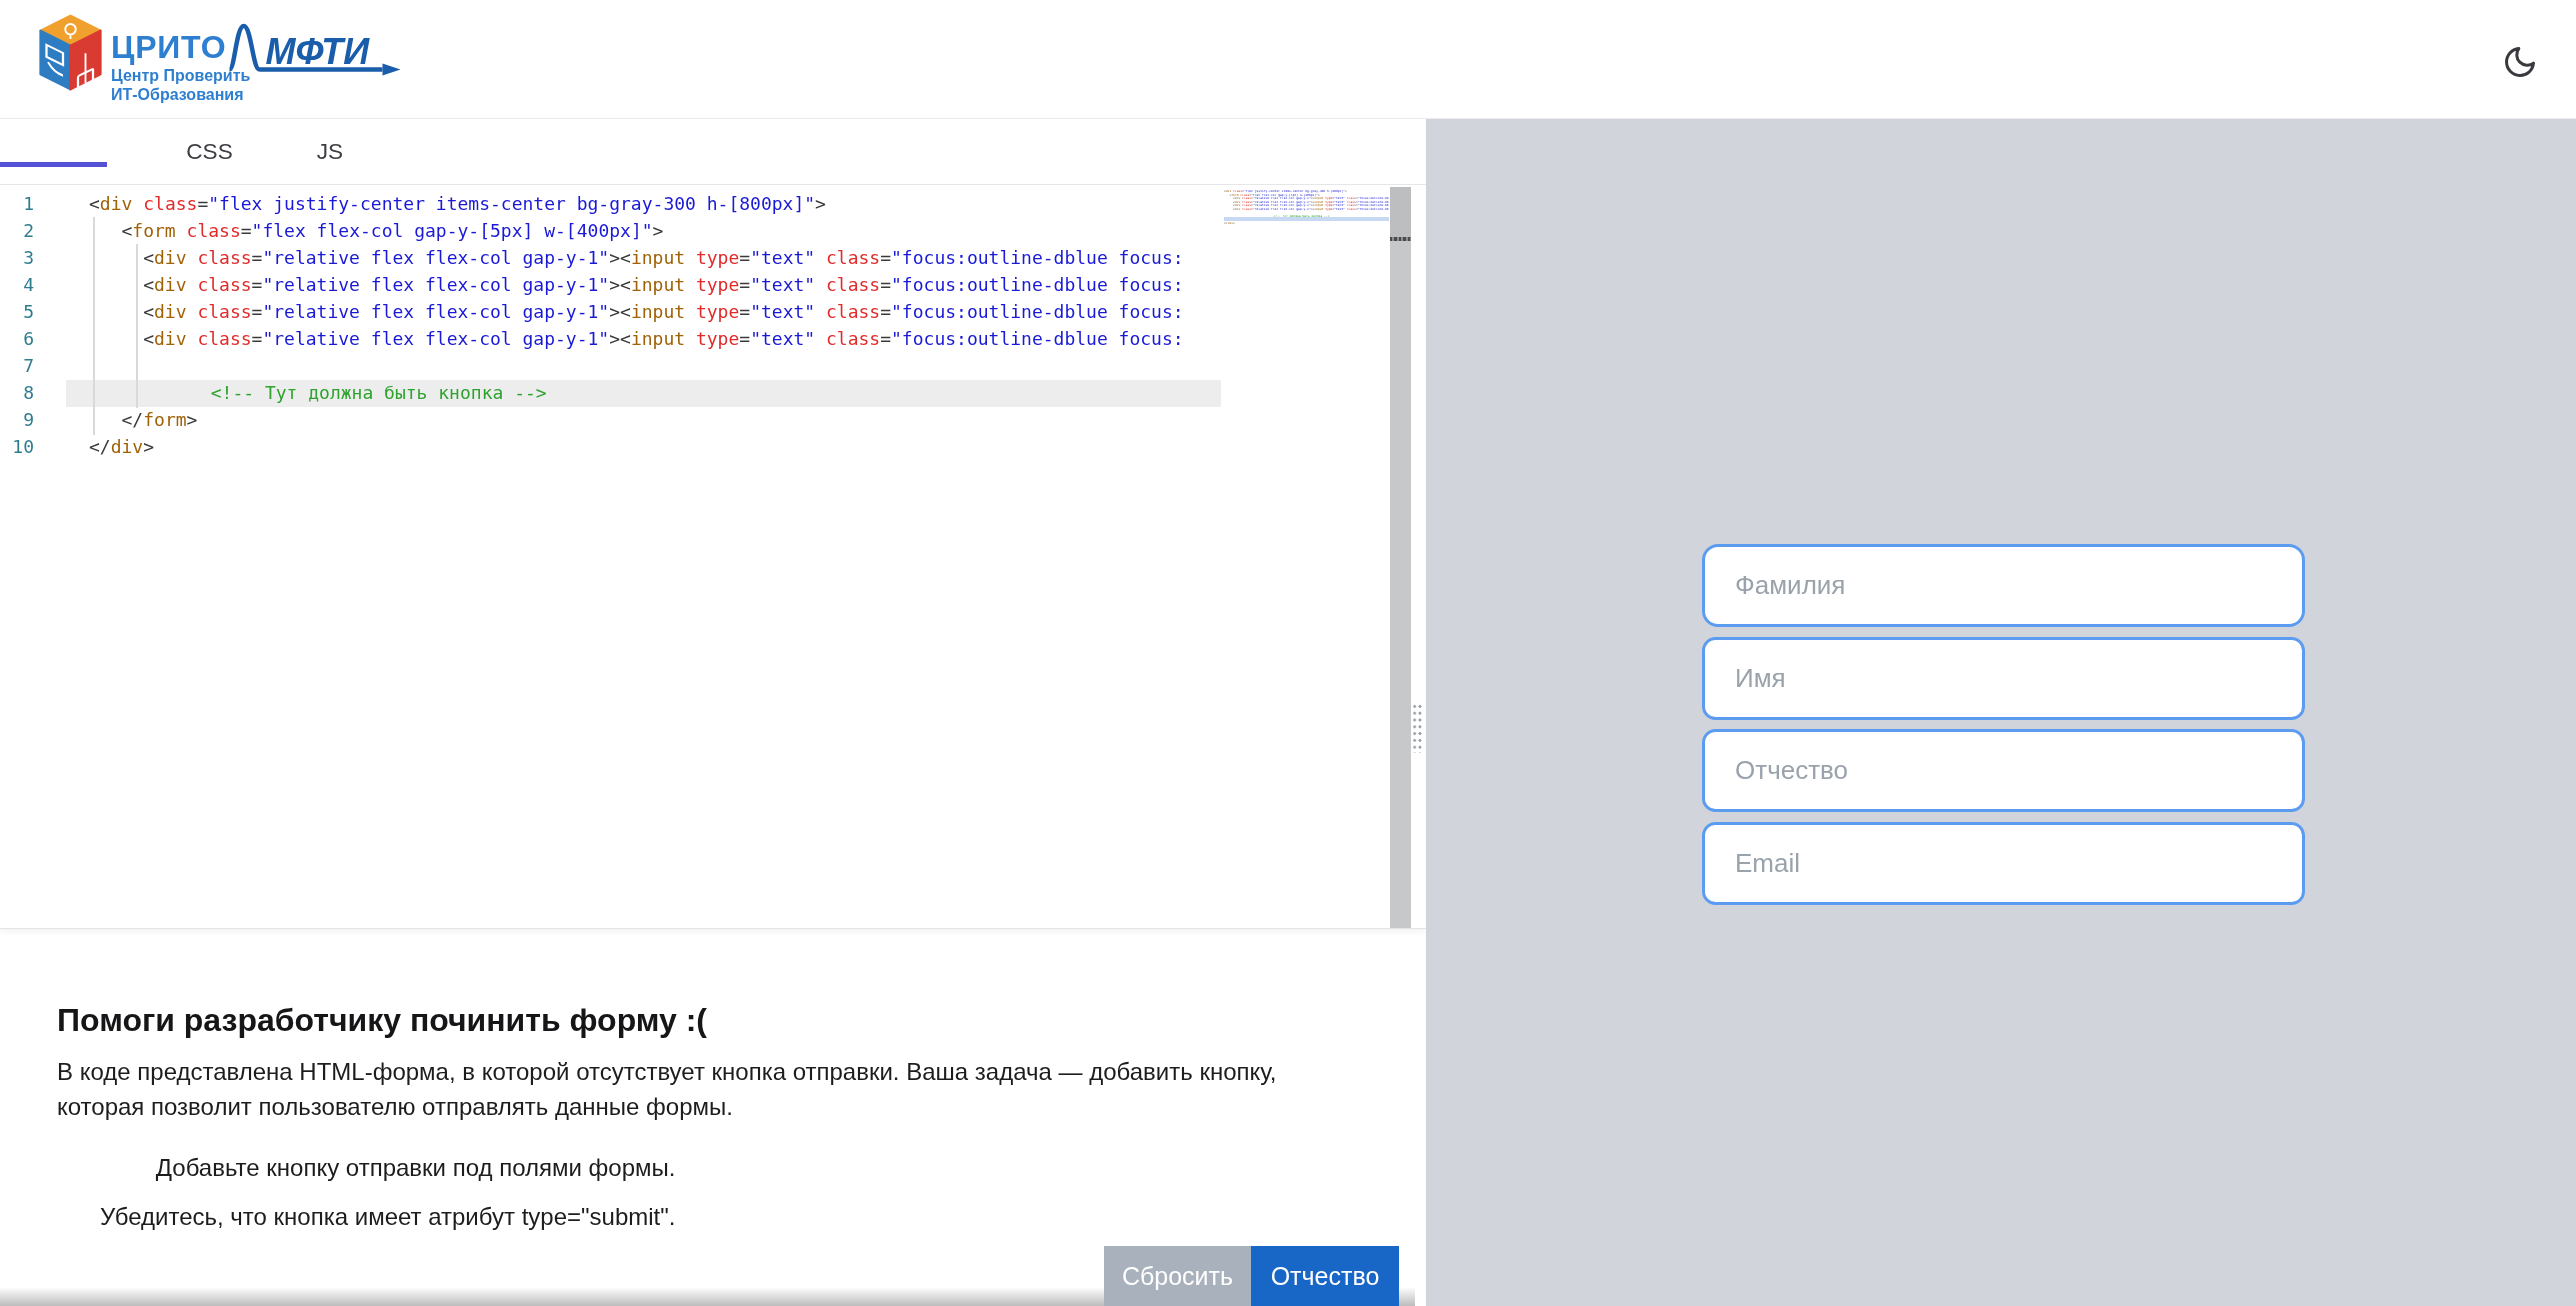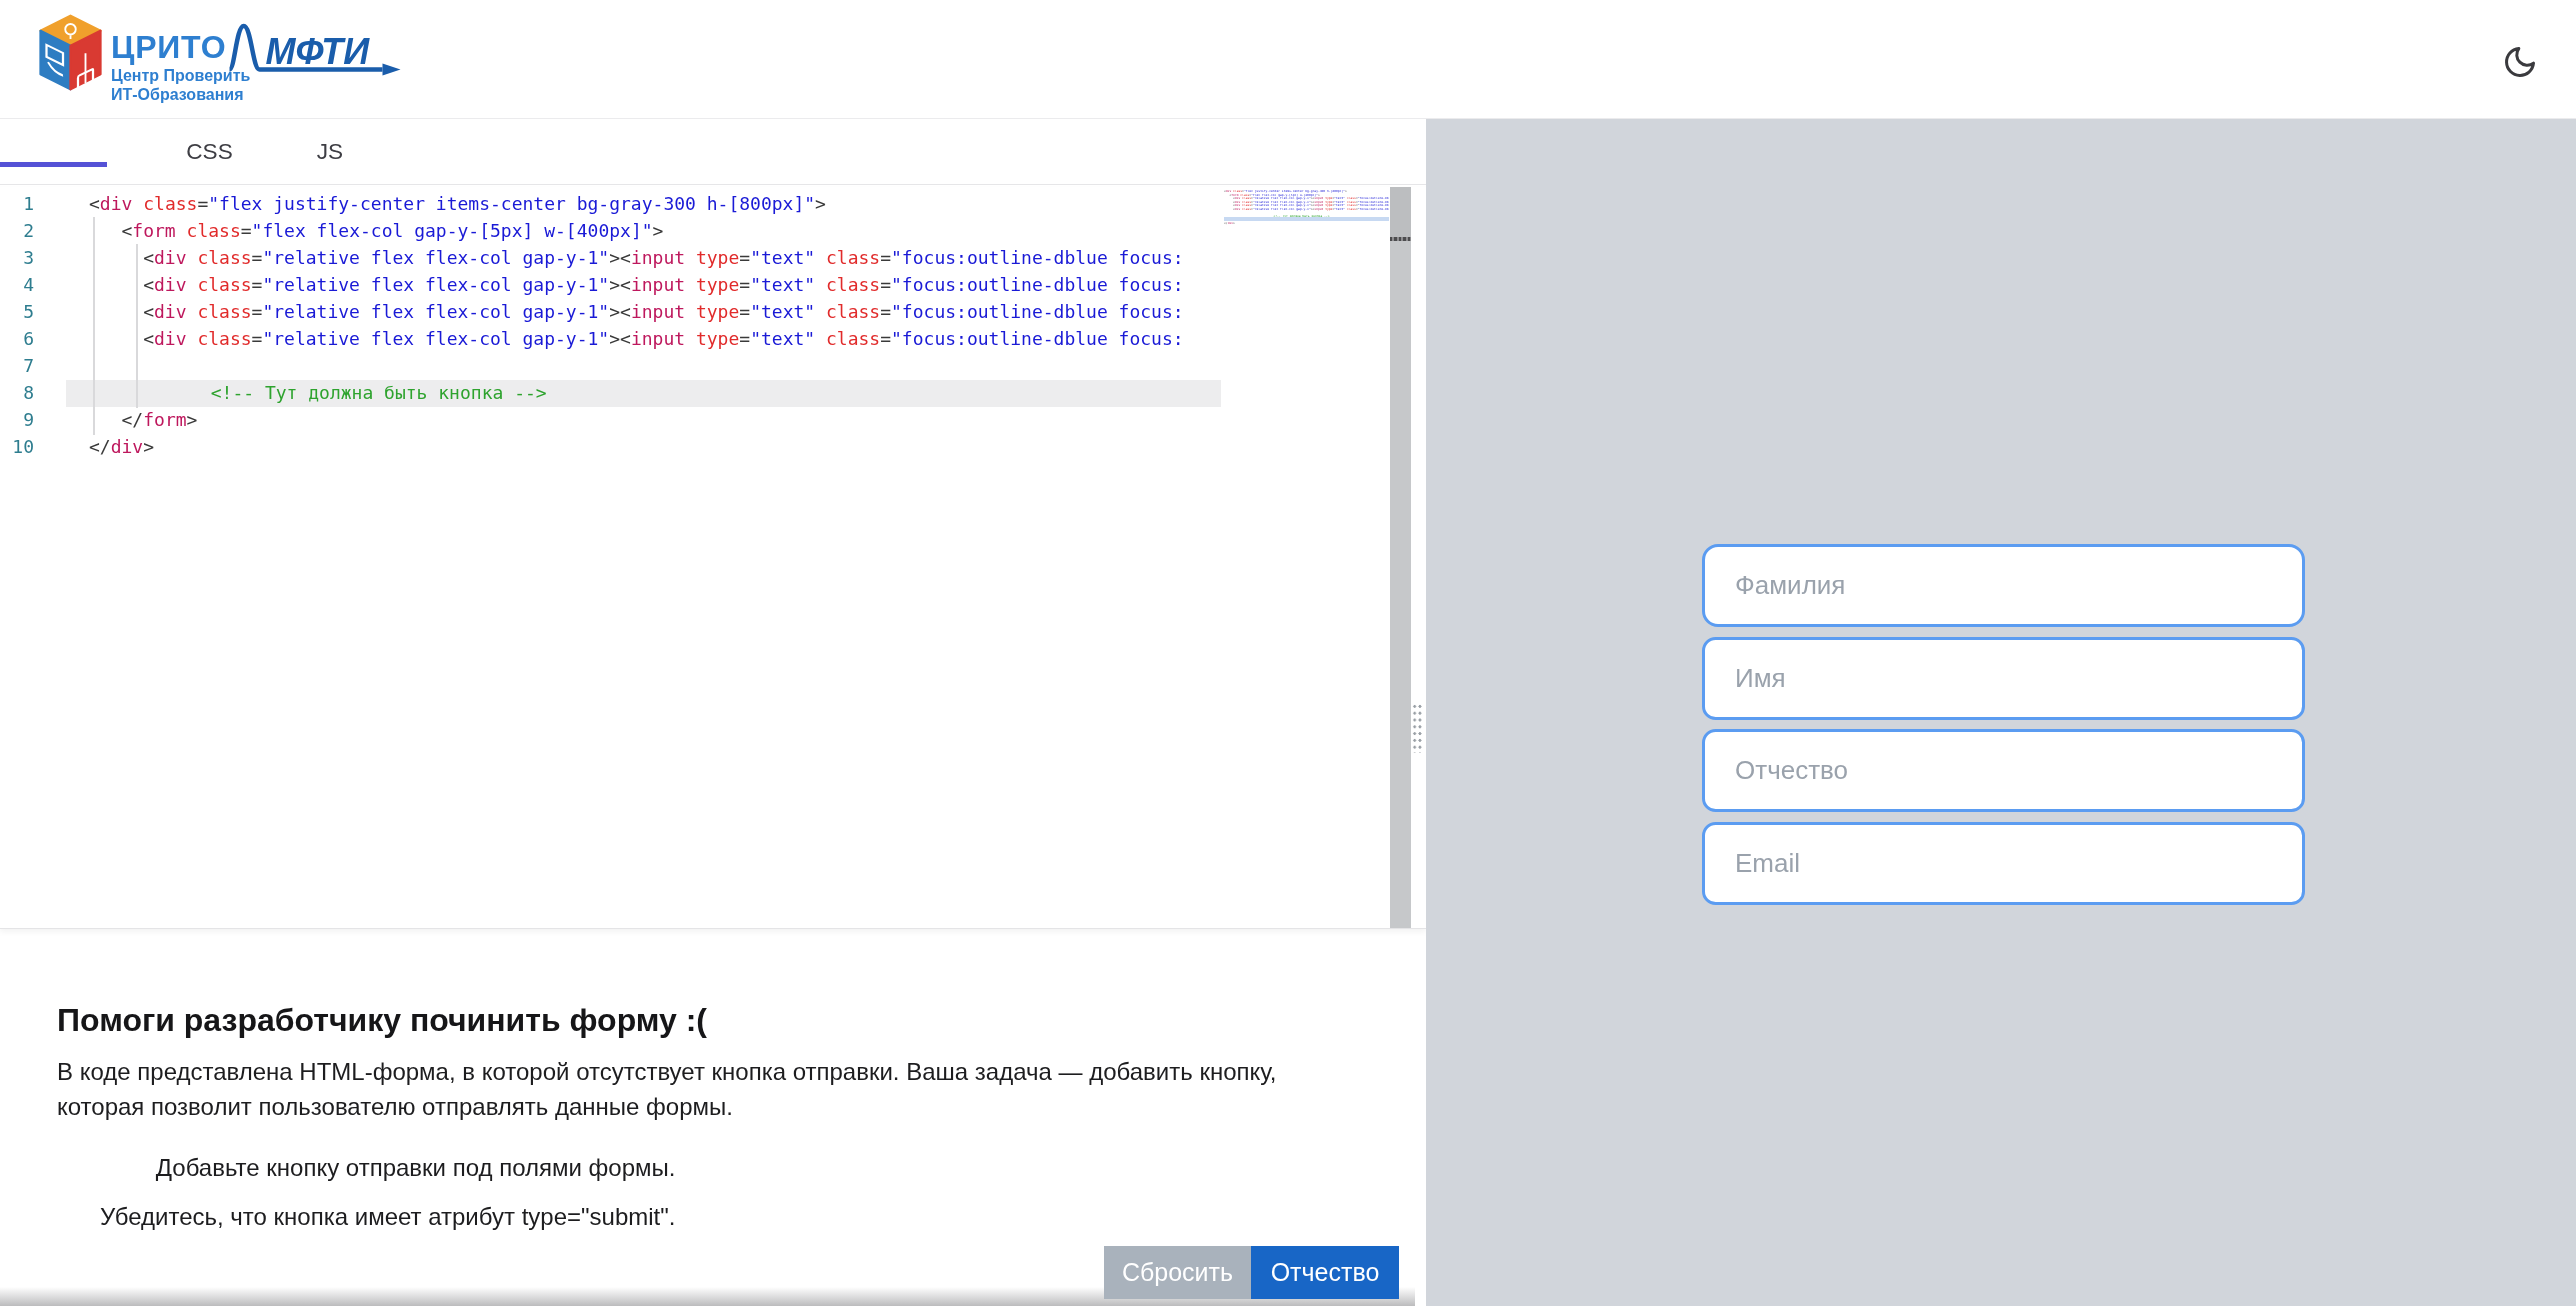--- a/index.html
+++ b/index.html
@@ -26,21 +26,21 @@
   
   .editor { position:absolute; left:0; top:187px; width:1426px; height:742px; background:#fff; border-bottom:1.5px solid #e4e4e6; box-shadow:0 3px 6px rgba(0,0,0,.05); overflow:hidden; }
   .active-band { position:absolute; left:66px; top:193px; width:1155px; height:27px; background:#ededee; }
   .indent-guide { position:absolute; width:1.5px; background:#d9d9db; }
   .guide-a { left:93px; top:30px;  height:218px; }
   .guide-b { left:136px; top:57px;  height:164px; }
   .gutter { position:absolute; left:0; top:3px; width:34px; font-family:"DejaVu Sans Mono", monospace; font-size:18px; color:#2e7d8f; text-align:right; }
   .gutter div { height:27px; line-height:27px; }
   .code-area { position:absolute; left:0; top:3px; width:1221px; height:739px; overflow:hidden; font-family:"DejaVu Sans Mono", monospace; font-size:18px; cursor:text; }
   .code-line { height:27px; line-height:27px; padding-left:89px; white-space:pre; overflow:hidden; }
-  .tok-punct { color:#3a3a3a; } .tok-tag { color:#be185d; } .tok-attr { color:#e12b2b; }
+  .tok-punct { color:#3a3a3a; } .tok-tag { color:#a16207; } .tok-attr { color:#e12b2b; }
   .tok-val { color:#1a1ad6; } .tok-comment { color:#2ea32e;margin-left:35px; } .tok-plain { color:#333; }
 
   .minimap { position:absolute; left:1224px; top:3px; width:165px; height:90px; overflow:hidden; font-family:"DejaVu Sans Mono", monospace; font-size:3px; cursor:pointer; }
   .mini-line { height:3.5px; line-height:3.5px; white-space:pre; overflow:hidden; }
   .mini-active { position:absolute; left:0; top:27px; width:165px; height:3.8px; background:#c7d9f2; }
 
   .vscroll { position:absolute; left:1390px; top:0; width:21px; height:741px; background:#c6c8ca; }
   .vthumb { position:absolute; left:0; top:0; width:21px; height:50px; background:#bcbec0; cursor:grab; }
   .vthumb::after { content:""; position:absolute; left:0; bottom:-3.8px; width:21px; height:3.8px;
     background:repeating-linear-gradient(90deg,#4c4c4e 0 2.3px,#8e8e90 2.3px 4.5px); }
@@ -51,21 +51,21 @@
 
   
   .task-title { position:absolute; left:57px; top:1002px; font-size:32px; font-weight:700; color:#161618; }
   .task-desc { position:absolute; left:57px; top:1054px; width:1289px; font-size:24px; line-height:35px; color:#1d1d1f; }
   .task-steps { position:absolute; left:100px; top:1153px; font-size:24px; color:#1d1d1f; }
   .task-steps div { margin-bottom:20.3px; line-height:29px;text-align:right; }
   .bottom-shadow { position:absolute; left:0; bottom:0; width:1415px; height:19.6px; pointer-events:none;
     background:linear-gradient(to top, rgba(40,40,45,.33), rgba(40,40,45,0)); }
 
   
-  .btn { position:absolute; top:1246px; height:53px; border:none; color:#fff; font-size:25px; font-family:"Liberation Sans",sans-serif; display:flex; align-items:center; justify-content:center; cursor:pointer; }
+  .btn { position:absolute; top:1246px; height:61px; border:none; color:#fff; font-size:25px; font-family:"Liberation Sans",sans-serif; display:flex; align-items:center; justify-content:center; cursor:pointer; }
   .btn-reset { left:1104px; width:147px; background:#a9b2bc; }
   .btn-check { left:1251px; width:148px; background:#1866c6; }
 
   
   .preview { position:absolute; left:1426px; top:119px; width:1150px; height:1188px; background:#d1d5db; }
   .preview input { position:absolute; left:276px; width:603px; height:83px; background:#fff; border:3px solid #5b9cf1; border-radius:13.6px; padding:0 30px; font-size:26px; color:#333; outline:none; font-family:"Liberation Sans",sans-serif; }
   .preview input::placeholder { color:#9aa2ac; opacity:1; }
 </style>
 </head>
 <body>

